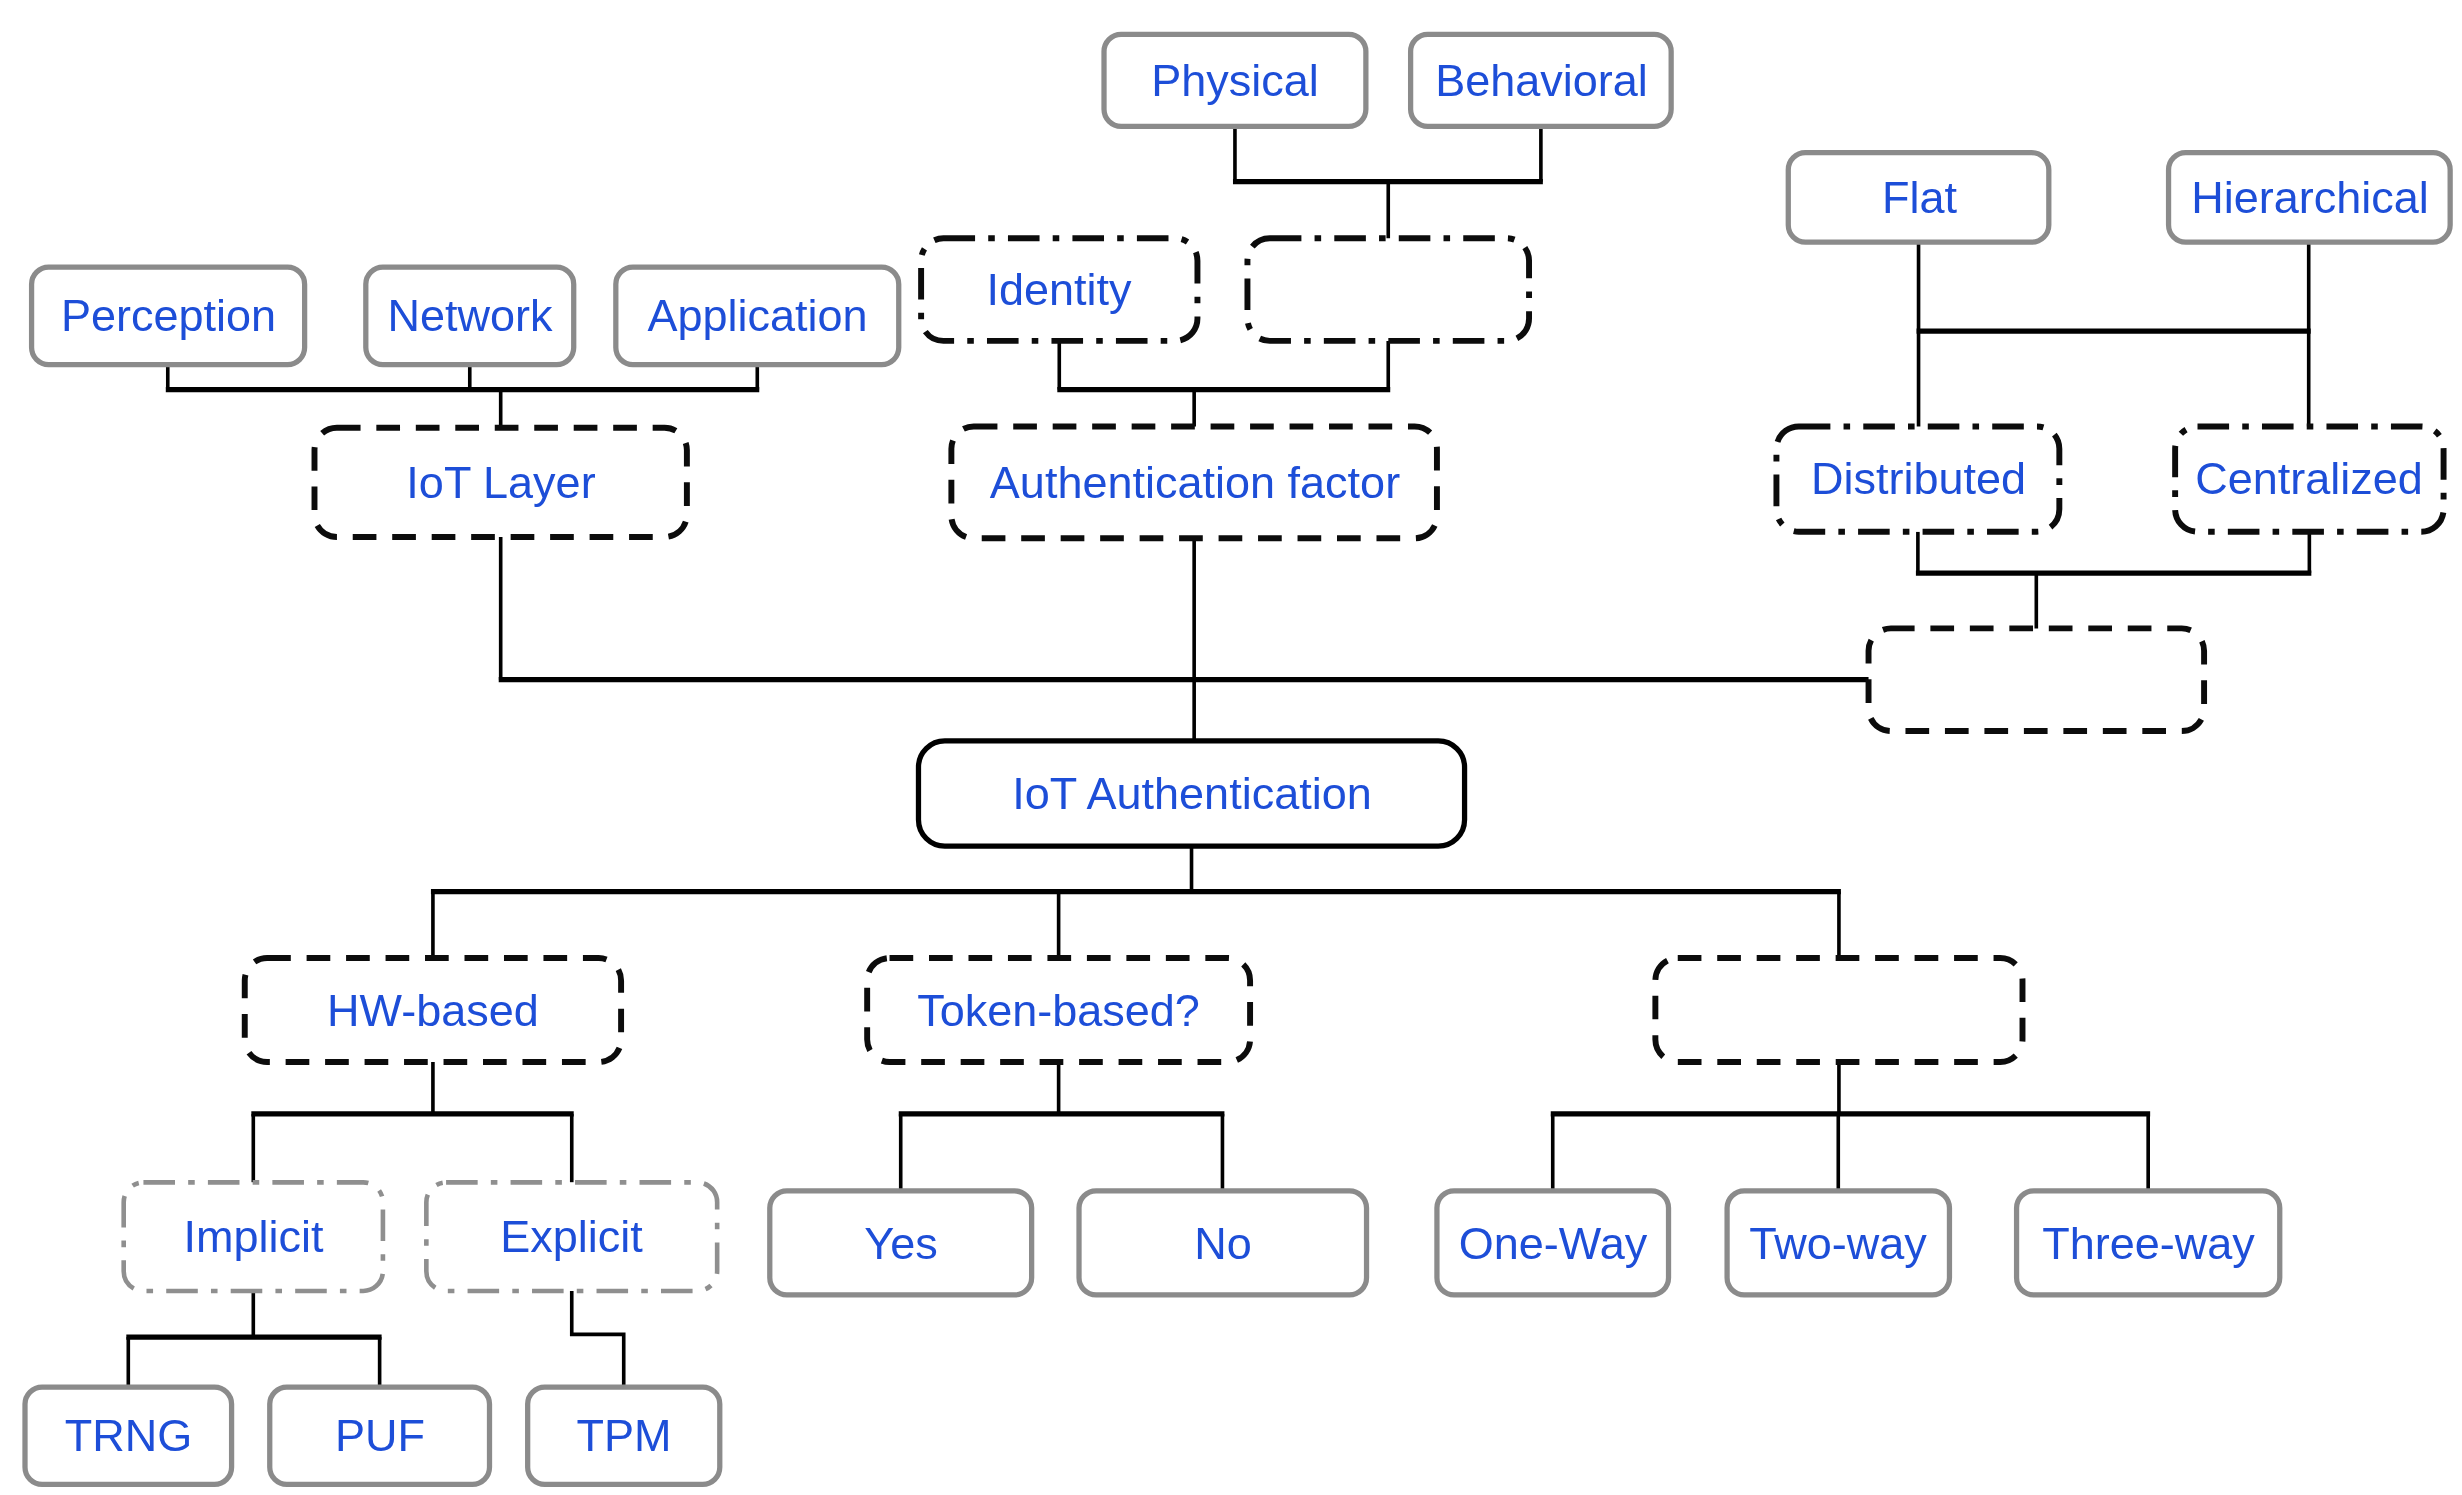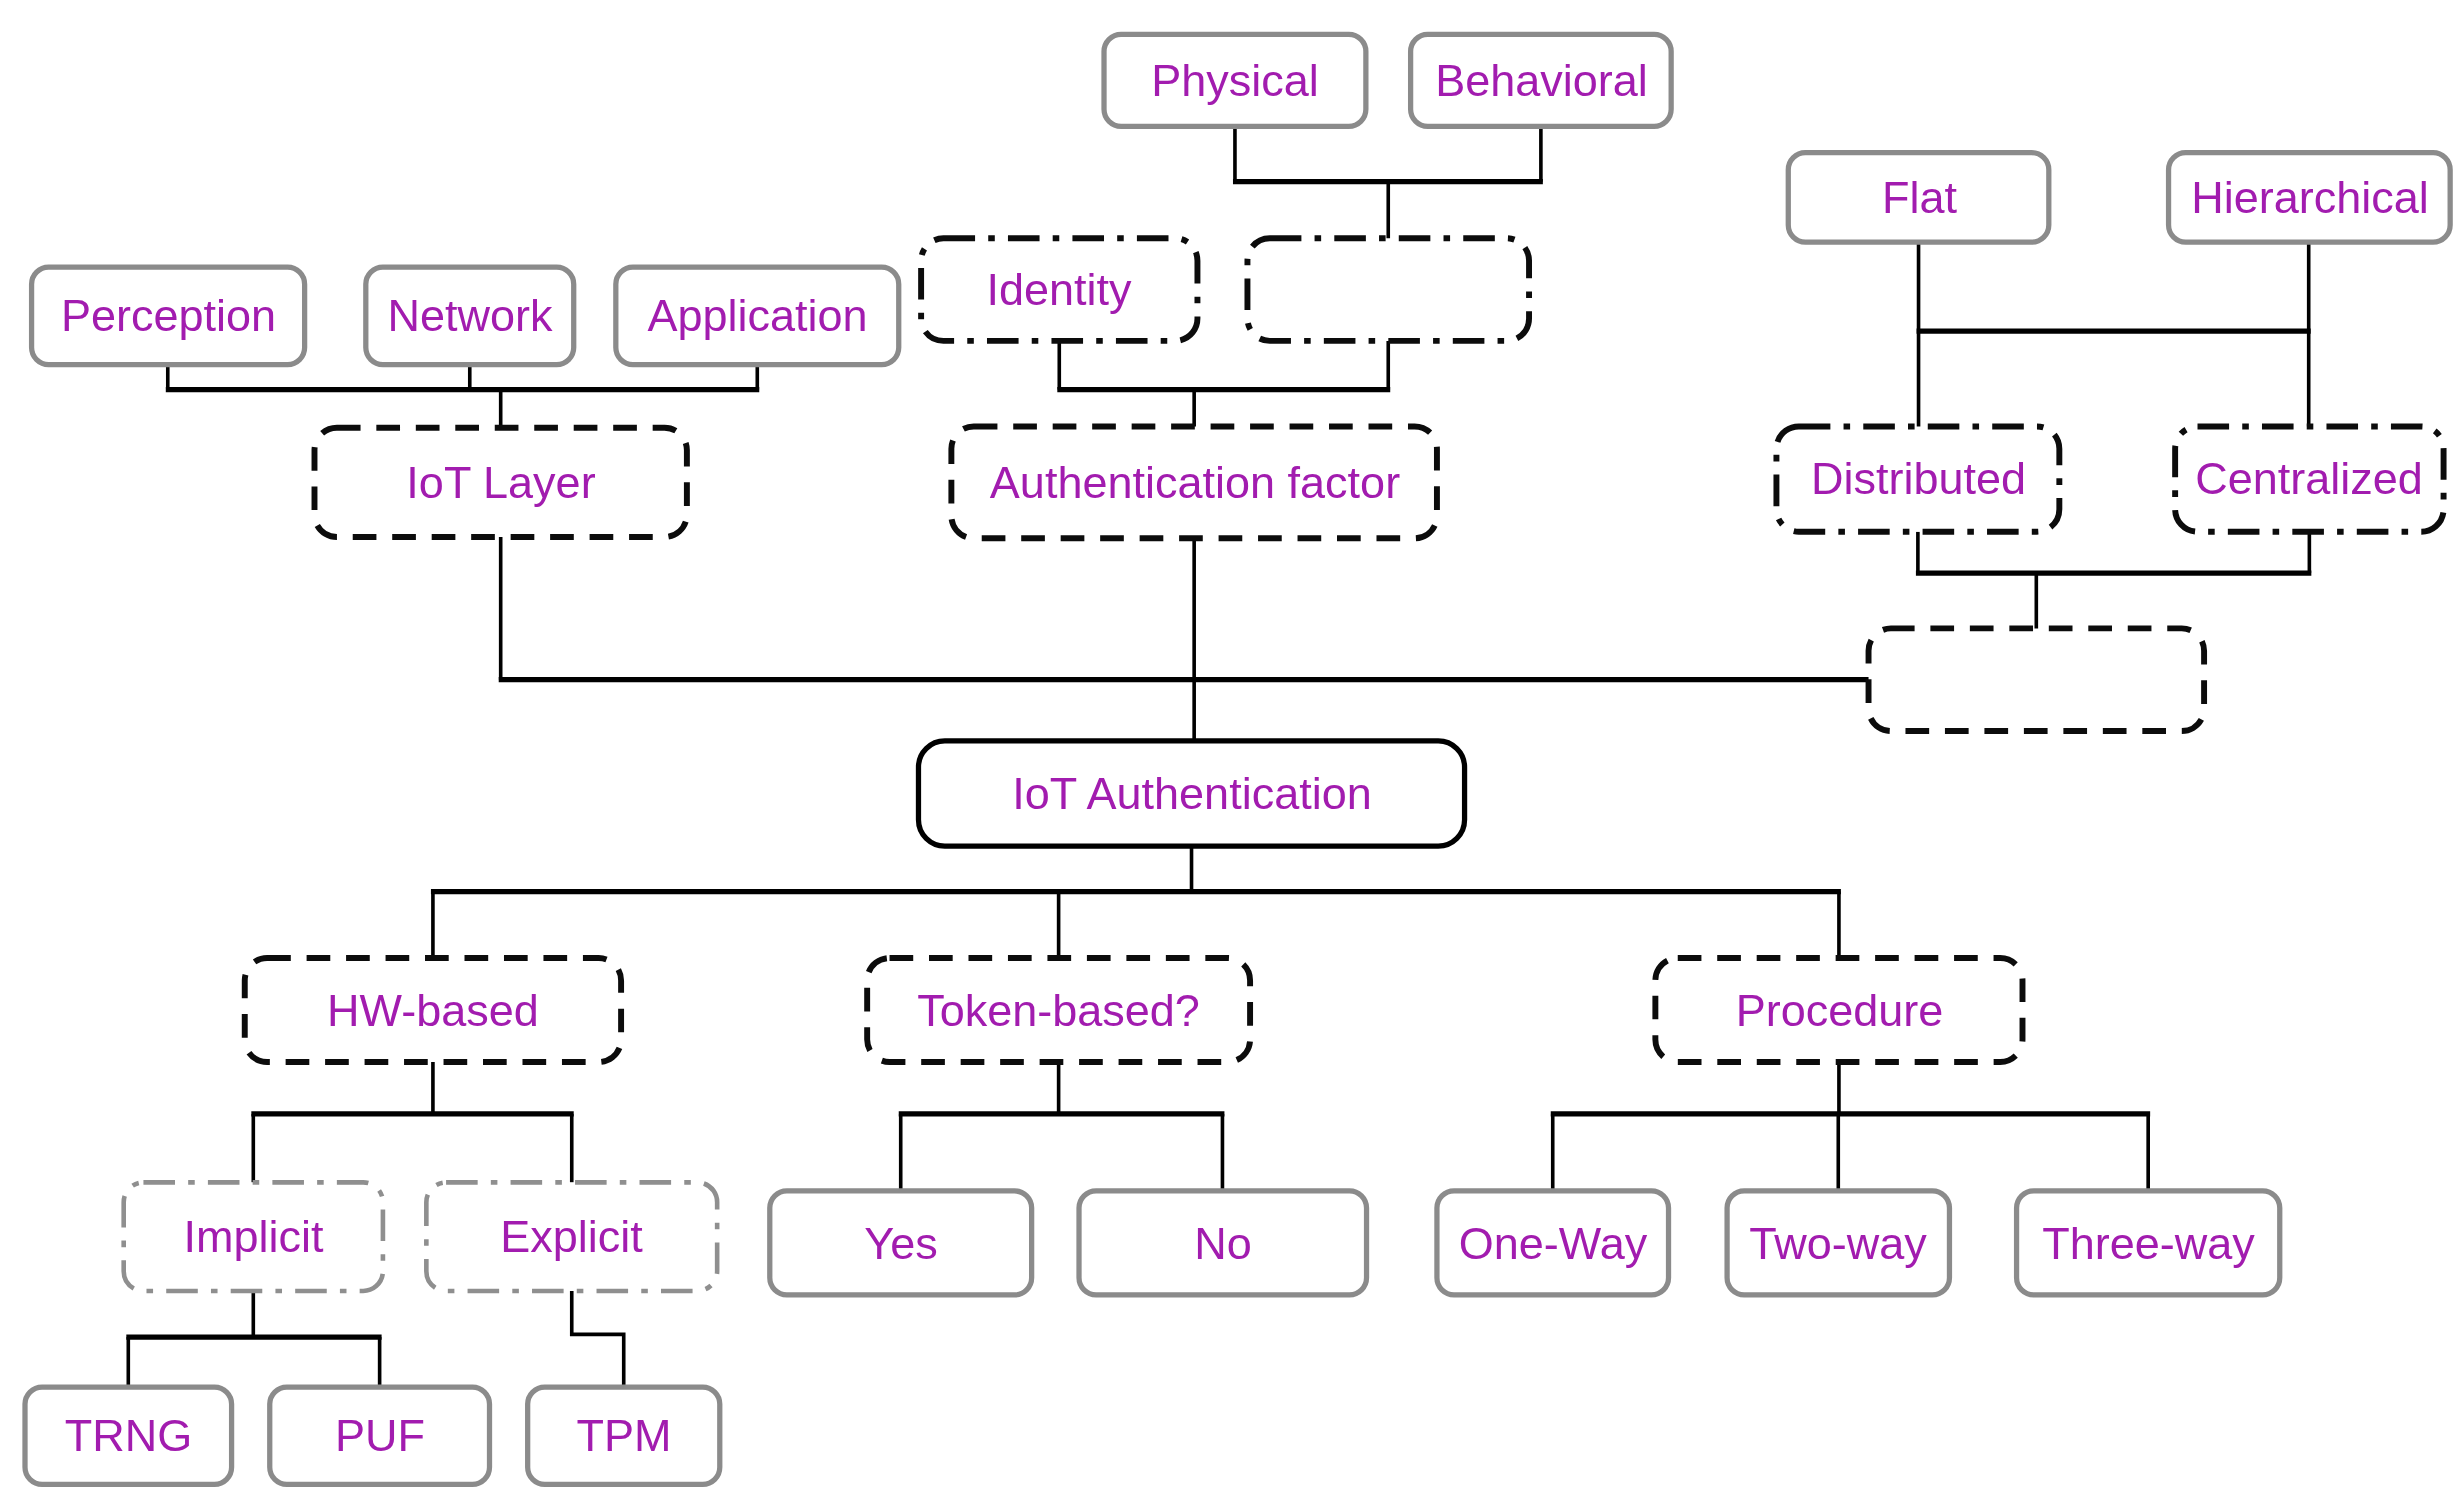--- a/index.html
+++ b/index.html
@@ -45,21 +45,21 @@
   .dashdot-black{ stroke: #0c0c0c; stroke-width: 9; stroke-dasharray: 48 20 10 20; }
   .dashdot-gray { stroke: #8f8f8f; stroke-width: 7; stroke-dasharray: 48 20 10 20; }
   
   .lbl {
     position: absolute;
     display: flex;
     align-items: center;
     justify-content: center;
     font-size: 45px;
     line-height: 1;
-    color: #a21caf;
+    color: #1d4ed8;
     white-space: nowrap;
     text-align: center;
   }
 </style>
 </head>
 <body>
 
 <div class="canvas">
 
   <svg width="2462" height="1495" viewBox="0 0 3742 2272">
@@ -174,21 +174,20 @@
   <div class="lbl" style="left:1777px; top:426px;  width:283px; height:105px;">Distributed</div>
   <div class="lbl" style="left:2175px; top:426px;  width:268px; height:105px;">Centralized</div>
 
   <div class="lbl" style="left:315px;  top:428px;  width:372px; height:109px;">IoT Layer</div>
   <div class="lbl" style="left:952px; top:426px;  width:486px; height:112px;">Authentication factor</div>
 
   <div class="lbl" style="left:919px; top:741px; width:546px; height:105px;">IoT Authentication</div>
 
   <div class="lbl" style="left:245px;  top:958px; width:376px; height:104px;">HW-based</div>
   <div class="lbl" style="left:867px; top:958px; width:383px; height:104px;">Token-based?</div>
-  <div class="lbl" style="left:1656px; top:958px; width:367px; height:104px;">Procedure</div>
 
   <div class="lbl" style="left:124px;  top:1182px; width:259px; height:109px;">Implicit</div>
   <div class="lbl" style="left:426px;  top:1182px; width:291px; height:109px;">Explicit</div>
   <div class="lbl" style="left:770px; top:1191px; width:262px; height:104px;">Yes</div>
   <div class="lbl" style="left:1079px; top:1191px; width:288px; height:104px;">No</div>
   <div class="lbl" style="left:1437px; top:1191px; width:232px; height:104px;">One-Way</div>
   <div class="lbl" style="left:1727px; top:1191px; width:222px; height:104px;">Two-way</div>
   <div class="lbl" style="left:25px;   top:1387px; width:207px; height:97px;">TRNG</div>
 
   <div class="lbl" style="left:2017px; top:1191px; width:263px; height:104px;">Three-way</div>

